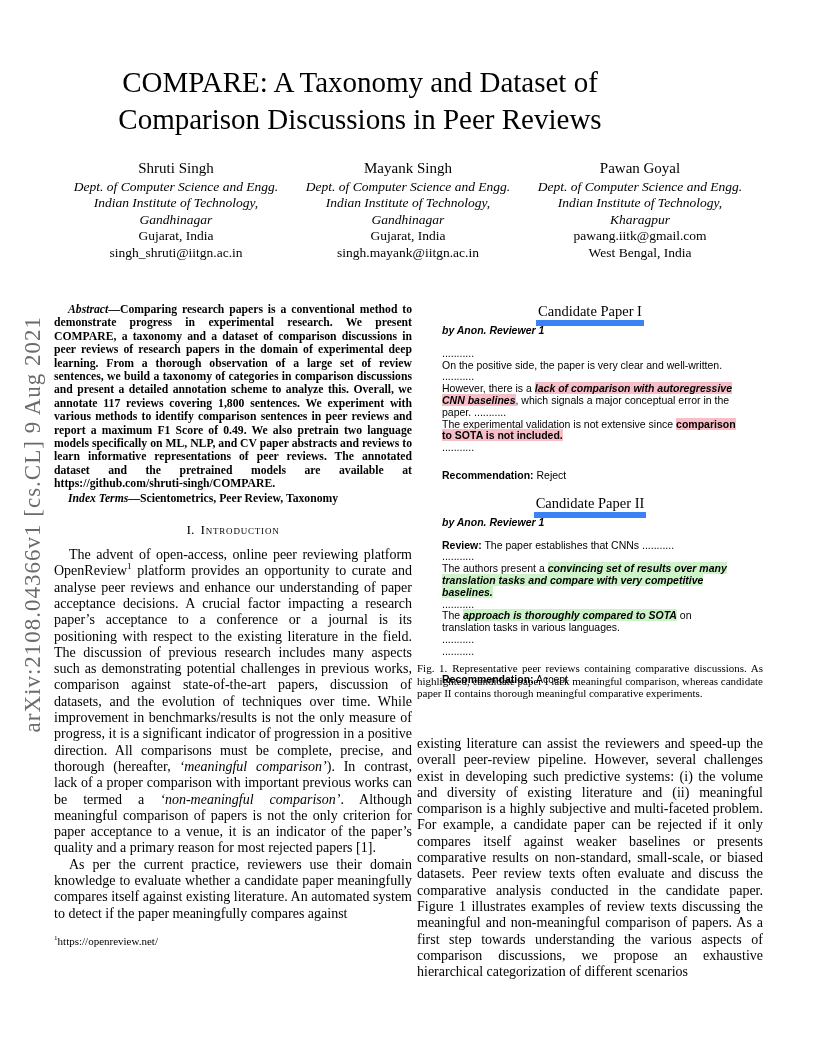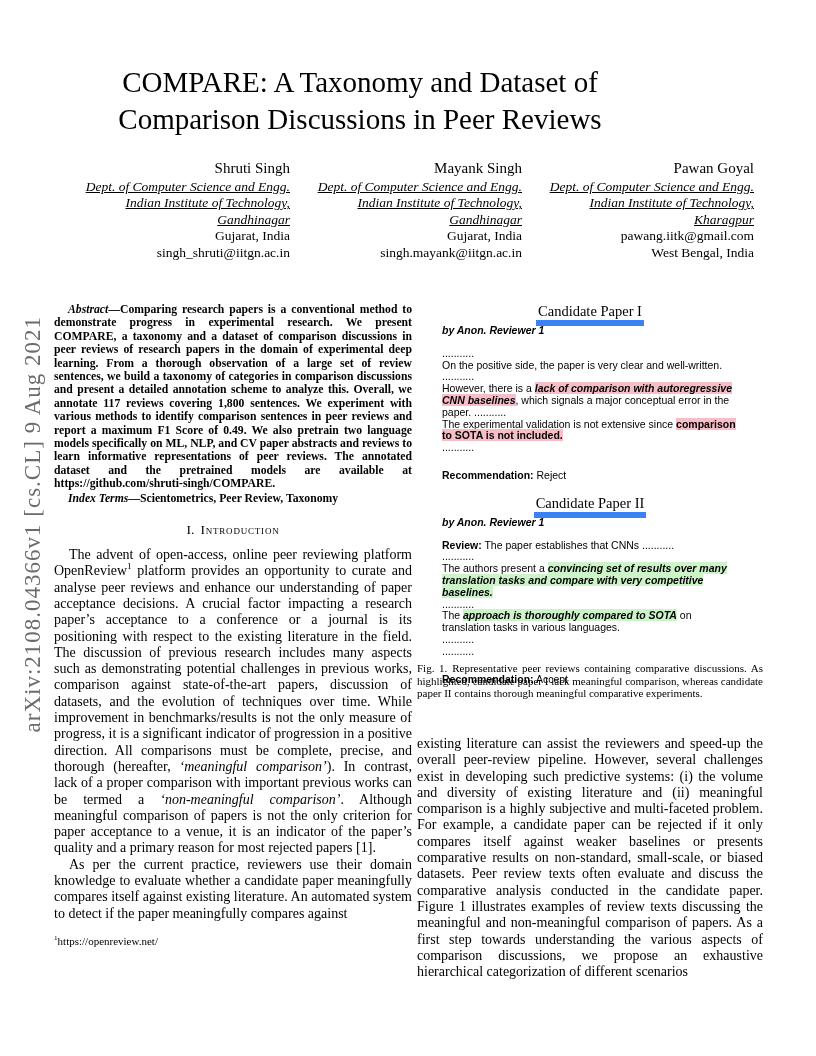--- a/index.html
+++ b/index.html
@@ -9,23 +9,23 @@
   .arxiv{position:absolute;left:13px;top:282px;height:484px;width:40px;
          display:flex;align-items:center;justify-content:center;}
   .arxiv span{writing-mode:vertical-rl;transform:rotate(180deg);
          font-size:23px;color:var(--sidebar-gray,#6b6b6b);letter-spacing:1px;white-space:nowrap;
          font-family:"Liberation Serif",serif;}
 
   
   .title{position:absolute;top:64px;left:0;width:720px;text-align:center;
          font-size:29px;line-height:37px;}
   .authors{position:absolute;top:159px;left:62px;width:692px;display:flex;justify-content:space-between;}
-  .author{width:228px;text-align:right;font-size:13.5px;line-height:16.4px;}
+  .author{width:228px;text-align:center;font-size:13.5px;line-height:16.4px;}
   .author .name{font-size:15px;line-height:18px;margin-bottom:2px;}
-  .author .it{font-style:italic;text-decoration:underline;}
+  .author .it{font-style:italic;}
 
   
   .col-left{position:absolute;left:54px;top:303px;width:358px;}
   .col-right{position:absolute;left:417px;top:300px;width:346px;}
 
   .abstract,.index-terms{font-weight:bold;font-size:11.7px;line-height:13.4px;
          text-align:justify;text-indent:14px;margin:0;}
   .index-terms{margin-top:1px;font-family:Liberation Serif, serif;}
 
   .sec-head{text-align:center;font-size:13.5px;margin-top:17px;margin-bottom:9px;}

